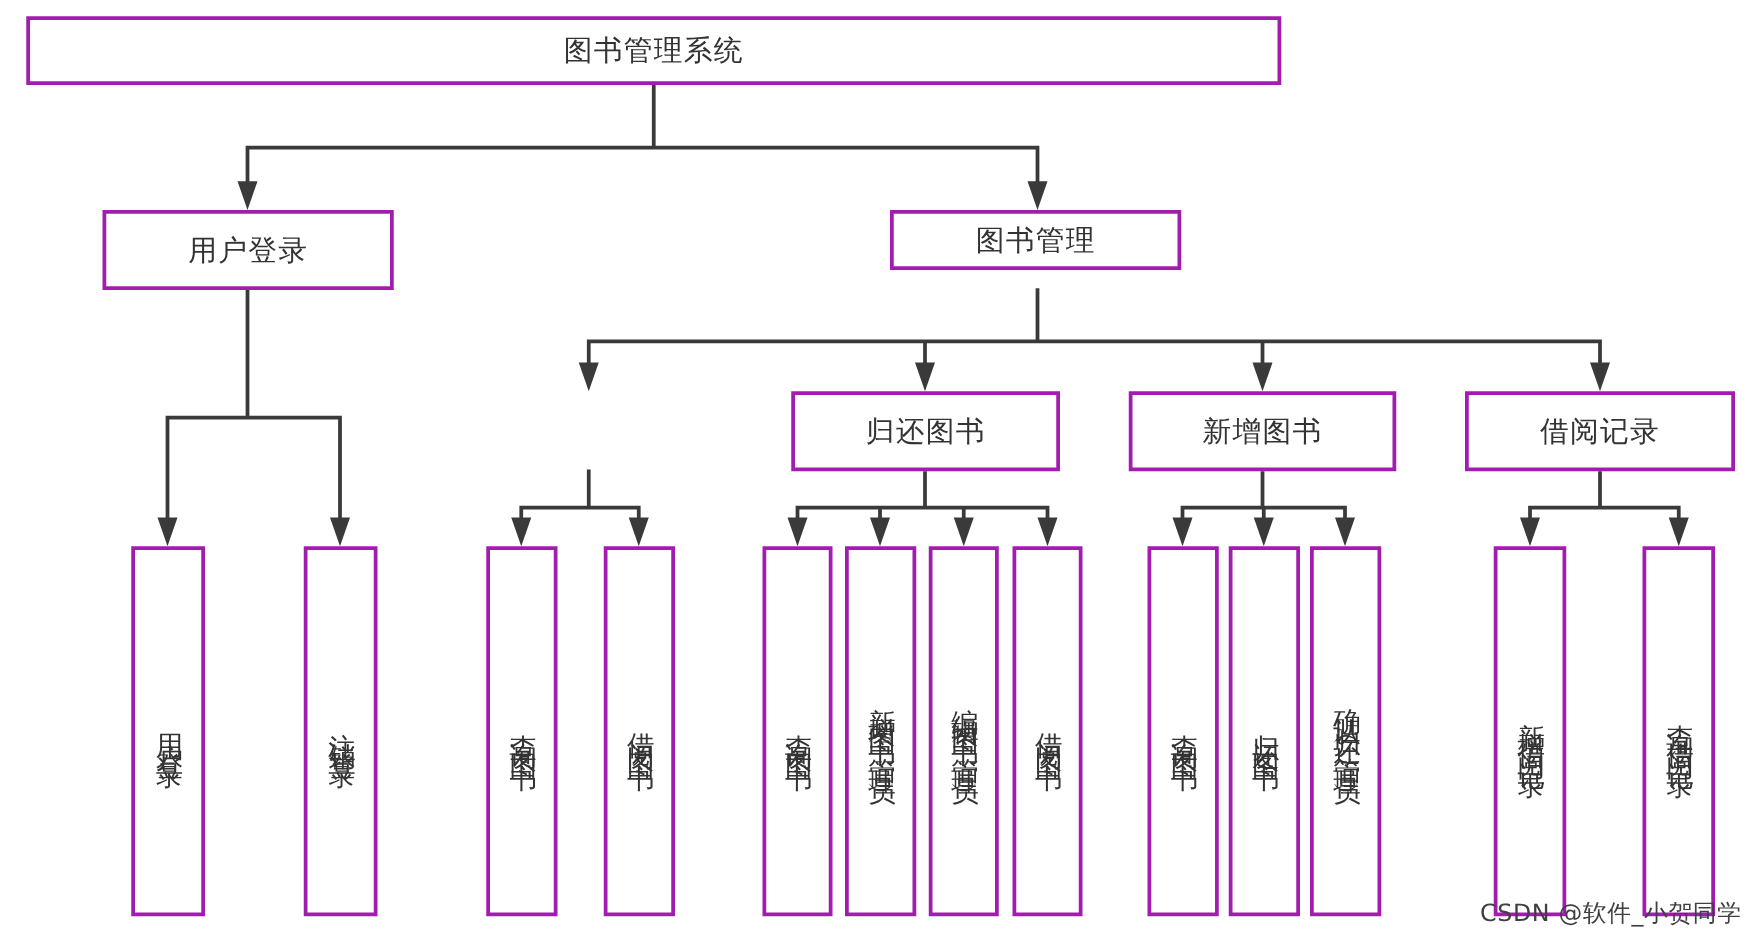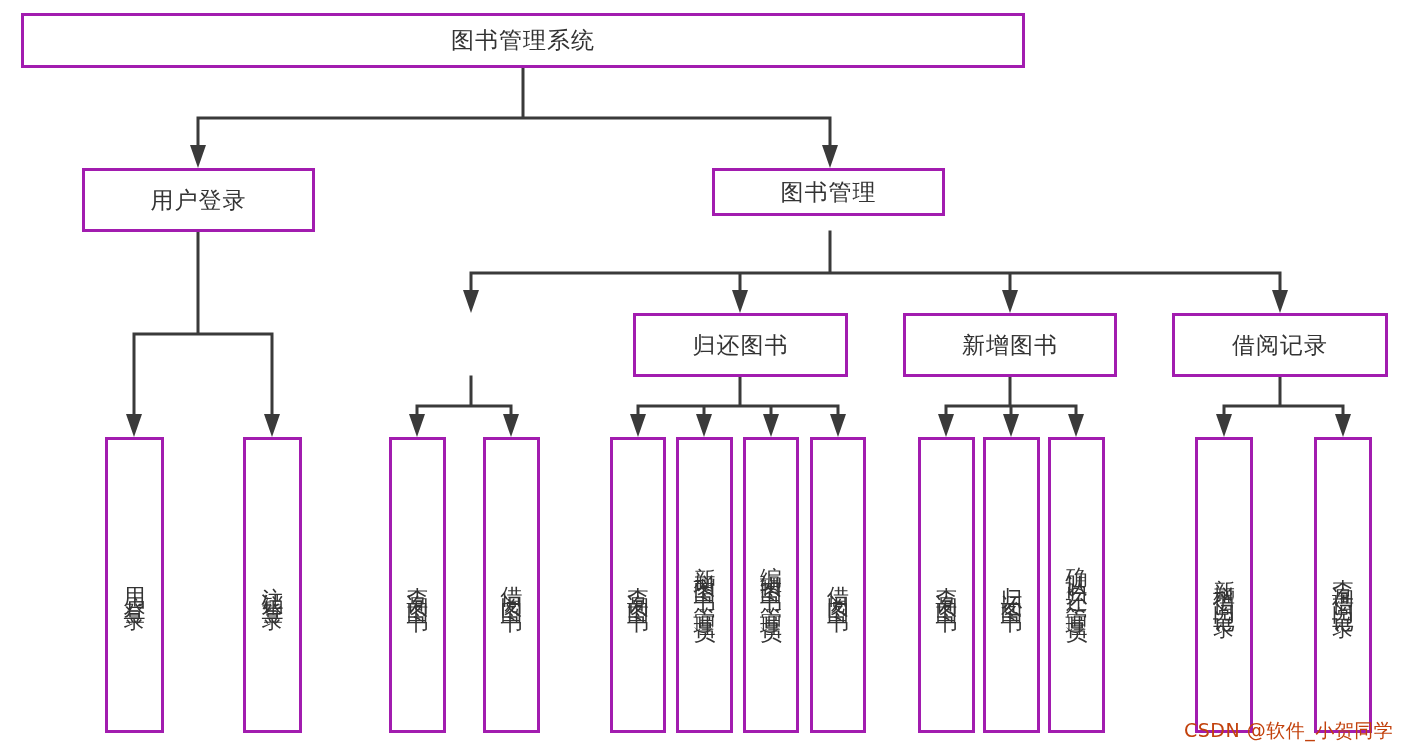--- a/index.html
+++ b/index.html
@@ -16,21 +16,21 @@
     display:flex;align-items:center;justify-content:center;
     font-size:23px;letter-spacing:1px;white-space:nowrap;
   }
   .leaf{
     writing-mode:vertical-rl;text-orientation:mixed;
     font-size:22px;letter-spacing:8px;line-height:1;
     white-space:normal;
   }
   .watermark{
     position:absolute;left:1184px;top:718px;z-index:5;
-    font-size:19px;color:#c2410c;letter-spacing:0.5px;white-space:nowrap;
+    font-size:19px;color:#404040;letter-spacing:0.5px;white-space:nowrap;
   }
 </style>
 </head>
 <body>
 
 <div class="canvas">
 
   <svg class="wires" width="1405" height="747" viewBox="0 0 1405 747">
     <g>
       <path d="M523 68 V118 M198 118 H830 M198 118 V147 M830 118 V147"></path>

